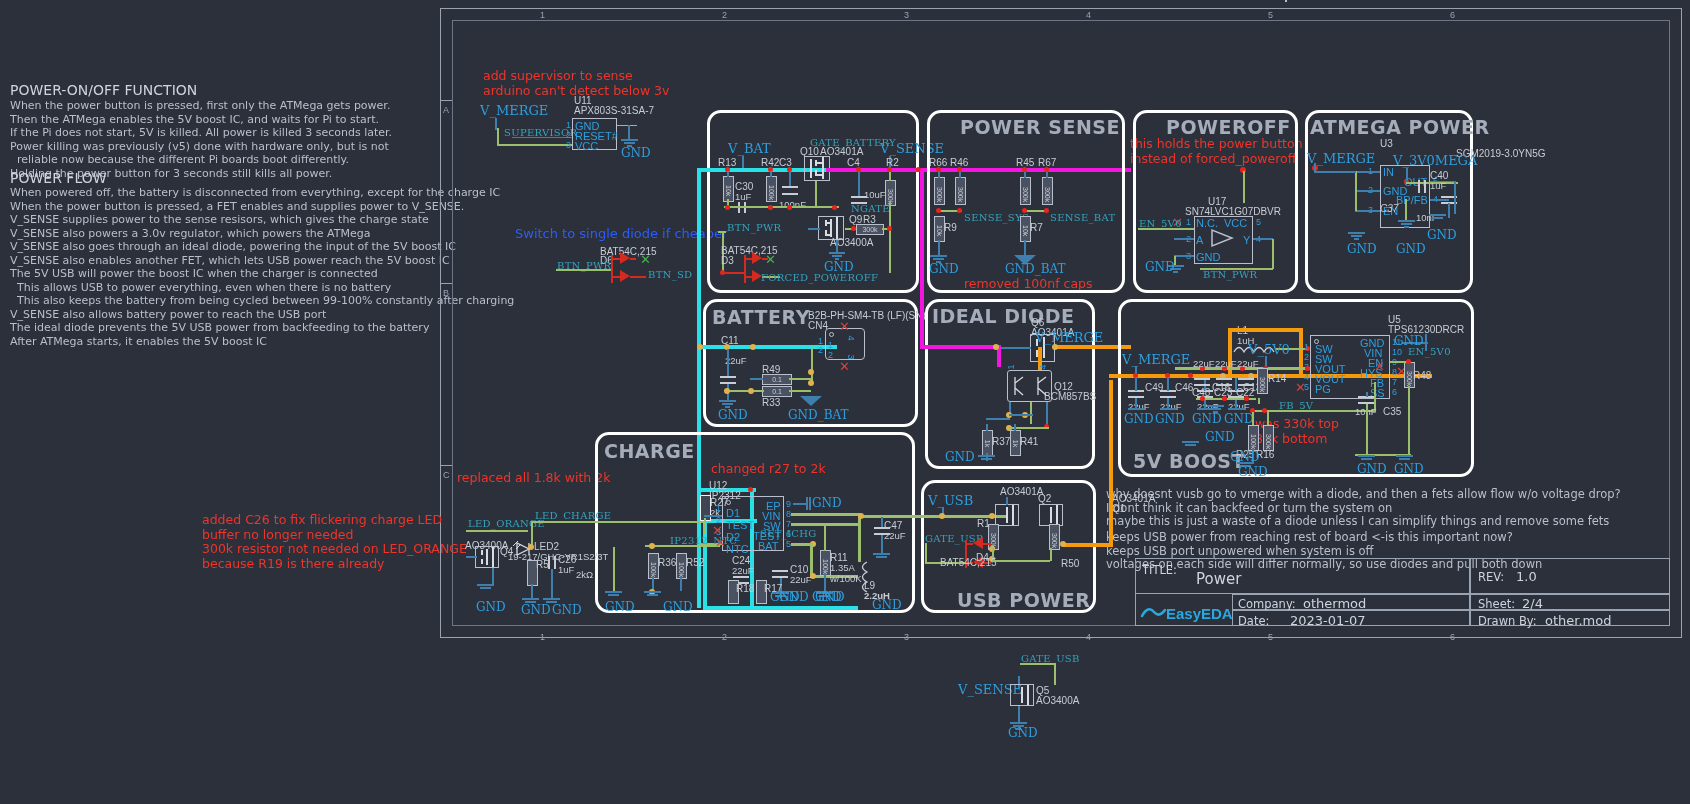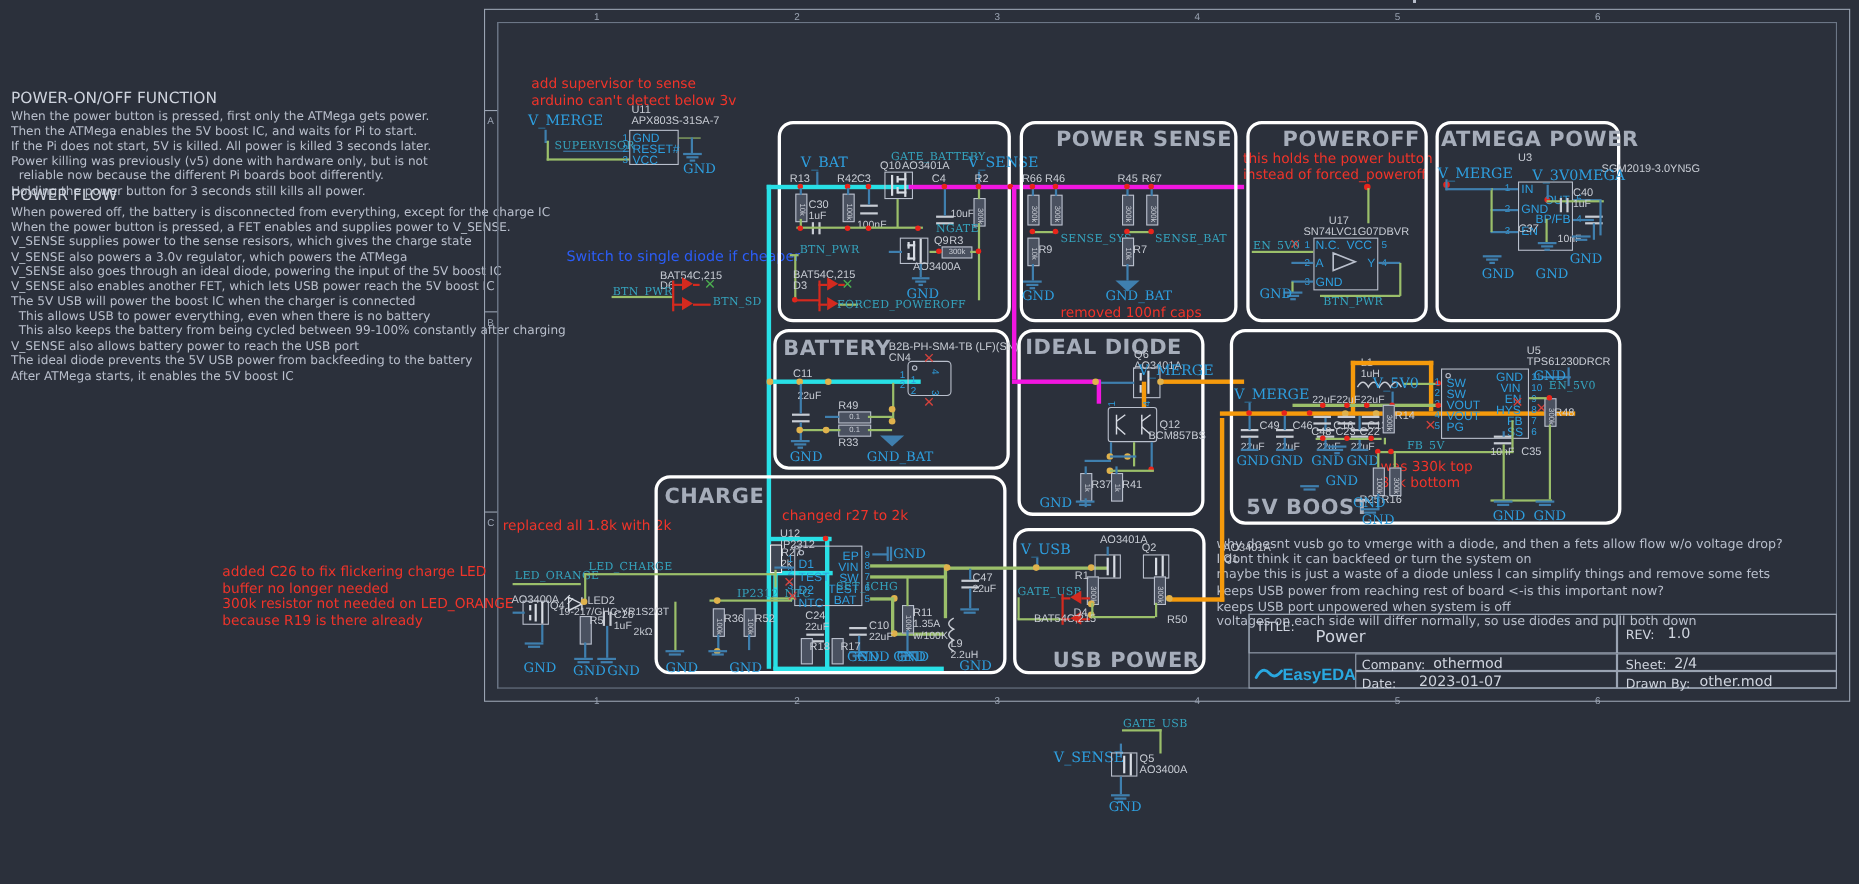--- a/index.html
+++ b/index.html
@@ -852,21 +852,21 @@
   <div class="abs gnd-t" style="left:770px;top:590px;">GND</div>
   <div class="abs" style="left:816px;top:592px;width:17px;height:2px;background:#3f7fae;"></div>
   <div class="abs" style="left:819px;top:595px;width:11px;height:2px;background:#3f7fae;"></div>
   <div class="abs gnd-t" style="left:812px;top:590px;">GND</div>
 
   <div class="abs res" style="left:728px;top:580px;width:9px;height:22px;"></div>
   <div class="abs des" style="left:736px;top:583px;">R18</div>
   <div class="abs res" style="left:756px;top:580px;width:9px;height:22px;"></div>
   <div class="abs des" style="left:764px;top:583px;">R17</div>
   <div class="abs des" style="left:864px;top:580px;">L9</div>
-  <div class="abs val" style="left:864px;top:590px;">2.2uH</div>
+  <div class="abs val" style="left:864px;top:590px;font-weight:bold;">2.2uH</div>
   <svg class="abs" style="left:858px;top:560px;" width="12" height="34">
     <path d="M9 2 q-9 5 0 10 q-9 5 0 10 q-9 5 0 10" fill="none" stroke="#c8ccd4" stroke-width="1.3"></path>
   </svg>
   <div class="abs w-grn" style="left:858px;top:514px;width:2.5px;height:48px;"></div>
 
   <div class="abs net" style="left:468px;top:518px;">LED_ORANGE</div>
   <div class="abs w-grn" style="left:466px;top:530px;width:62px;height:1.5px;"></div>
   <div class="abs w-grn" style="left:466px;top:530px;width:1.5px;height:0;"></div>
   <div class="abs des" style="left:465px;top:540px;">AO3400A</div>
   <div class="abs ic" style="left:475px;top:546px;width:24px;height:22px;"></div>

